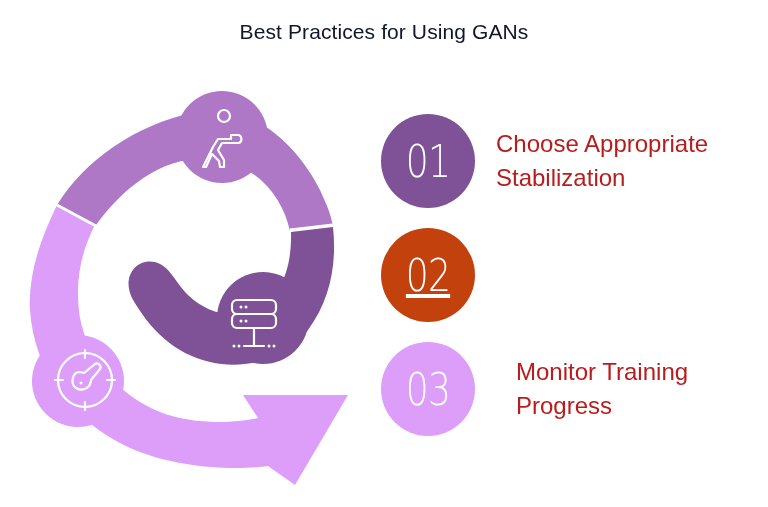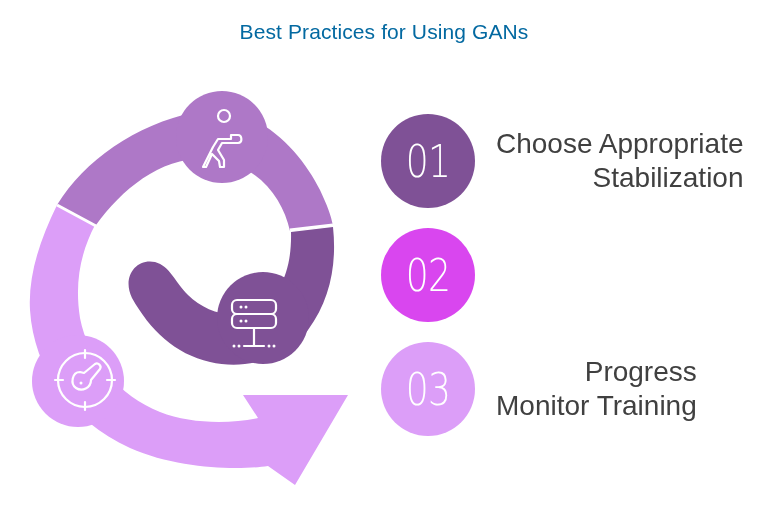--- a/index.html
+++ b/index.html
@@ -1,22 +1,22 @@
 <!DOCTYPE html>
 <html><head>
 <meta charset="utf-8">
 <style>
   html, body { margin:0; padding:0; background:#ffffff; }
   body { width:768px; height:507px; position:relative; overflow:hidden; font-family:"Liberation Sans", "DejaVu Sans", sans-serif; }
-  .title { position:absolute; left:0; top:20px; width:768px; text-align:center; font-size:21px; color:#0369a1; letter-spacing:0.1px; }
+  .title { position:absolute; left:0; top:20px; width:768px; text-align:center; font-size:21px; color:#0f172a; letter-spacing:0.1px; }
   .diagram { position:absolute; left:0; top:0; width:768px; height:507px; }
-  .step { position:absolute; left:381px; display:flex; align-items:center;text-align:right; }
+  .step { position:absolute; left:381px; display:flex; align-items:center; }
   .badge { width:94px; height:94px; border-radius:50%; display:flex; align-items:center; justify-content:center; color:#ffffff; font-size:44px; font-weight:300; letter-spacing:-1px; flex-shrink:0; }
   .badge span { font-family:"DejaVu Sans", sans-serif; font-weight:200; transform:scaleX(0.82); display:inline-block; -webkit-text-stroke:0; }
-  .label { margin-left:21px; font-size:28px; line-height:34px; color:#404040; }
+  .label { margin-left:21px; font-size:24px; line-height:34px; color:#b91c1c; }
 </style>
 </head>
 <body>
 
 <div class="title">Best Practices for Using GANs</div>
 
 <svg class="diagram" viewBox="0 0 768 507" xmlns="http://www.w3.org/2000/svg">
 
   <g>
     <path fill="#dc9ef8" d="M57,205 C40,240 28,275 30,310 C34,370 70,420 130,448 C180,470 240,470 268,466 L295,485 L348,395 L243,395 L258,418 C230,424 190,424 160,412 C120,396 88,360 80,318 C74,280 82,250 95,225 Z"></path>
@@ -72,26 +72,26 @@
   <div class="badge" style="background:#7f5196;">
       <span>01</span>
     </div>
   <div class="label">
     <div>Choose Appropriate</div>
     <div>Stabilization</div>
   </div>
 </div>
 
 <div class="step" style="top:228px;">
-  <div class="badge" style="background:#d946ef;">
+  <div class="badge" style="background:#c2410c;text-decoration:underline;">
       <span>02</span>
     </div>
 </div>
 
-<div class="step" style="top:342px;">
+<div class="step" style="top:342px;gap:20px;">
   <div class="badge" style="background:#dc9ef8;">
       <span>03</span>
     </div>
   <div class="label">
+    <div>Monitor Training</div>
     <div>Progress</div>
-    <div>Monitor Training</div>
   </div>
 </div>
 
 </body></html>

